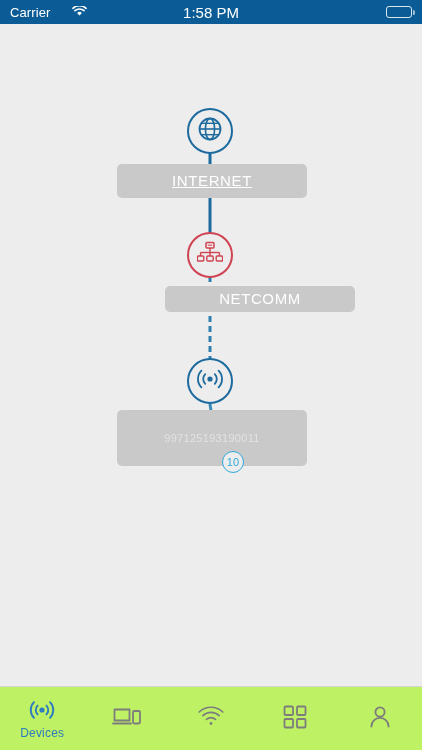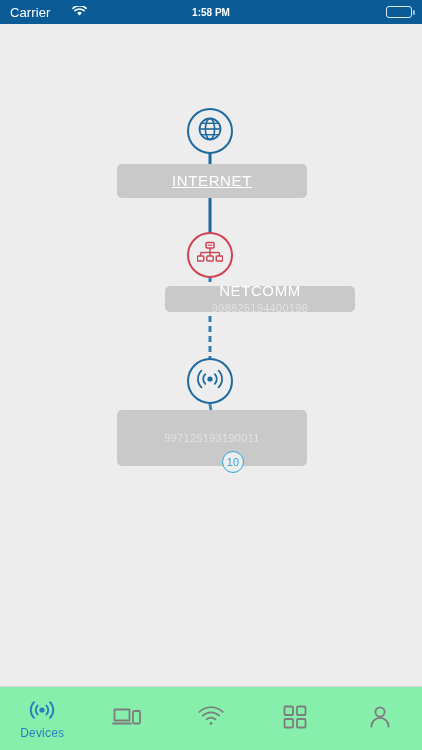--- a/index.html
+++ b/index.html
@@ -12,21 +12,21 @@
   .phone { position: relative; width: 422px; height: 750px; background: #ededed; }
 
   
   .statusbar {
     position: absolute; top: 0; left: 0; width: 422px; height: 24px;
     background: #0b5c96; color: #ffffff;
     display: flex; align-items: center; padding: 0 10px;
   }
   .sb-left { display: flex; align-items: center; gap: 22px; flex: 1; }
   .sb-carrier { font-size: 13px; letter-spacing: .1px; }
-  .sb-time { font-size: 10px; font-weight: 700; flex: 0 0 auto; text-align: center; }
+  .sb-time { font-size: 15px; font-weight: 400; flex: 0 0 auto; text-align: center; }
   .sb-right { flex: 1; display: flex; align-items: center; justify-content: flex-end; }
   .battery {
     position: relative; width: 26px; height: 12px;
     border: 1.3px solid rgba(255,255,255,.85); border-radius: 3px; padding: 1.2px;
   }
   .battery::after {
     content: ""; position: absolute; right: -3.5px; top: 3.2px;
     width: 2px; height: 4.5px; border-radius: 0 1.5px 1.5px 0;
     background: rgba(255,255,255,.6);
   }
@@ -70,21 +70,21 @@
   .badge {
     position: absolute; width: 22px; height: 22px; border-radius: 50%;
     border: 1.6px solid #31a8dd; background: #ededed;
     display: flex; align-items: center; justify-content: center;
     color: #31a8dd; font-size: 11px; letter-spacing: .2px;
   }
 
   
   .tabbar {
     position: absolute; bottom: 0; left: 0; width: 422px; height: 64px;
-    background: #86efac; border-top: 1px solid #d5d5d5;
+    background: #bef264; border-top: 1px solid #d5d5d5;
     display: flex; align-items: center;
   }
   .tab { flex: 1; display: flex; flex-direction: column; align-items: center; justify-content: center; gap: 3px; height: 100%; }
   .tab-label { font-size: 12px; color: #2d7bc0; letter-spacing: .2px; }
   .tab-ico { display: flex; align-items: center; justify-content: center; height: 26px; }
 </style>
 </head>
 <body>
 
 <div class="phone">
@@ -118,21 +118,20 @@
     <svg class="link-curve" width="422" height="610">
       <path d="M210 328 C 212 348, 226 370, 233 382" stroke="#3d8cb8" stroke-width="3" fill="none" stroke-dasharray="6 5" stroke-linecap="round"></path>
     </svg>
 
     <div class="card" style="top:88px; height:34px;text-decoration:underline;">
       <span class="card-title">INTERNET</span>
     </div>
 
     <div class="card" style="top:210px; height:26px;margin-left:48px;">
       <span class="card-title">NETCOMM</span>
-      <span class="card-sub">998825194400198</span>
     </div>
 
     <div class="card" style="top:334px; height:56px;">
       <span class="card-sub">997125193190011</span>
     </div>
 
     <div class="node node-blue" style="left:187px; top:32px;">
       <span>
         <svg width="28" height="28" viewBox="0 0 28 28">
           <circle cx="14" cy="14" r="10.5" stroke="#1d6a9e" stroke-width="1.8" fill="none"></circle>

